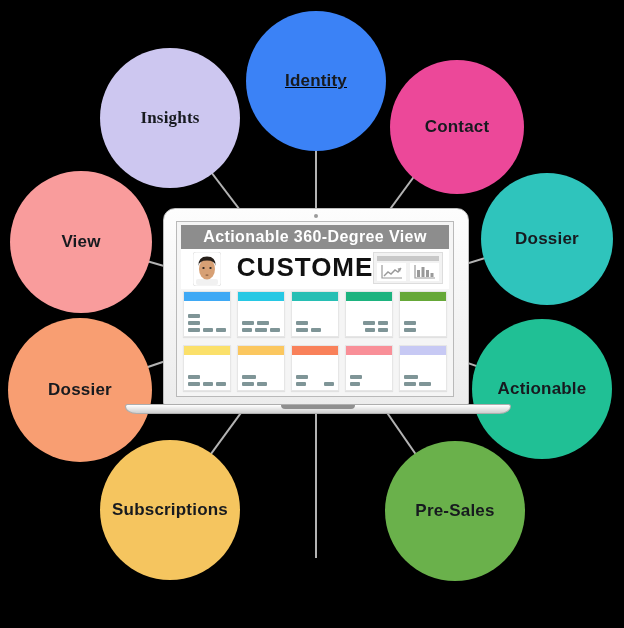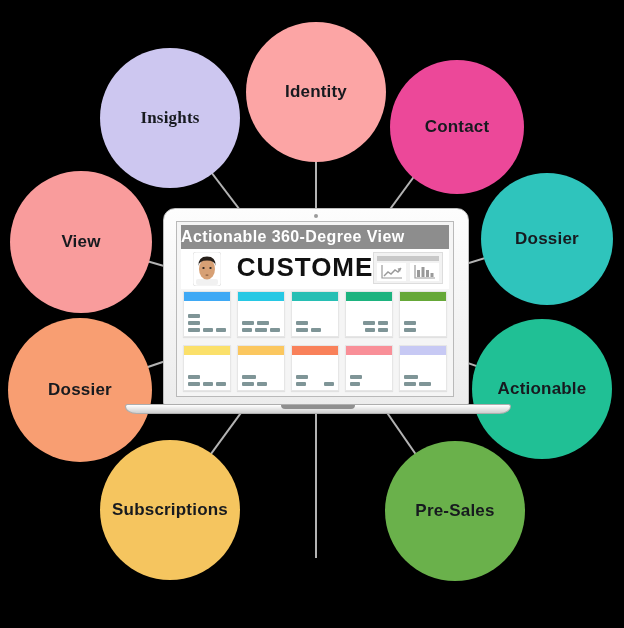--- a/index.html
+++ b/index.html
@@ -11,21 +11,21 @@
   
   .laptop{position:absolute;z-index:3;left:125px;top:206px;width:386px;height:212px;}
   .bezel{position:absolute;left:38px;top:2px;width:304px;height:196px;
          background:linear-gradient(#fdfdfd,#ececec);
          border:1px solid #bdbdbd;border-radius:12px 12px 3px 3px;
          box-shadow:0 1px 2px rgba(0,0,0,.25);}
   .camera{position:absolute;left:50%;top:5px;width:4px;height:4px;margin-left:-2px;border-radius:50%;background:#9b9b9b;}
   .screen{position:absolute;left:12px;top:12px;width:278px;height:176px;background:#f5f5f5;
           border:1px solid #b9b9b9;box-sizing:border-box;}
   .titlebar{position:absolute;left:4px;top:3px;right:4px;height:34px;background:#8d8d8d;
-            color:#fff;font-weight:bold;font-size:16px;line-height:24px;letter-spacing:.4px;}
+            color:#fff;font-weight:bold;font-size:16px;text-align:center;line-height:24px;letter-spacing:.4px;}
   .inforow{position:absolute;left:4px;top:27px;right:4px;height:40px;background:#fff;}
   .avatar{position:absolute;left:12px;top:3px;width:28px;height:34px;}
   .customer{position:absolute;left:0;right:0;top:3px;text-align:center;
             font-weight:bold;font-size:26px;color:#111;letter-spacing:1px;}
   .charts-panel{position:absolute;right:6px;top:3px;width:70px;height:32px;background:#f2f2f2;border:1px solid #ddd;box-sizing:border-box;}
   .chart-strip{position:absolute;left:3px;right:3px;top:3px;height:5px;background:#c8c8c8;}
   .chart-icons{position:absolute;left:3px;right:3px;top:10px;bottom:2px;display:flex;gap:4px;}
   .chart-box{flex:1;background:#fff;display:flex;align-items:center;justify-content:center;}
   .grid{position:absolute;left:6px;right:6px;top:69px;height:101px;
         display:grid;grid-template-columns:repeat(5,1fr);grid-template-rows:46px 46px;gap:8px 6px;}
@@ -53,21 +53,21 @@
       <line x1="547" y1="239" x2="316" y2="310" stroke="#b3b3b3" stroke-width="2"></line>
       <line x1="542" y1="389" x2="316" y2="310" stroke="#b3b3b3" stroke-width="2"></line>
       <line x1="455" y1="511" x2="316" y2="310" stroke="#b3b3b3" stroke-width="2"></line>
       <line x1="316" y1="558" x2="316" y2="310" stroke="#b3b3b3" stroke-width="2"></line>
       <line x1="170" y1="510" x2="316" y2="310" stroke="#b3b3b3" stroke-width="2"></line>
       <line x1="80" y1="390" x2="316" y2="310" stroke="#b3b3b3" stroke-width="2"></line>
       <line x1="81" y1="242" x2="316" y2="310" stroke="#b3b3b3" stroke-width="2"></line>
       <line x1="170" y1="118" x2="316" y2="310" stroke="#b3b3b3" stroke-width="2"></line>
     </svg>
 
-  <div class="node" style="left: 246px; top: 22px; height: 140px; width: 140px; background: #fca5a5;">
+  <div class="node" style="left: 246px; top: 11px; height: 140px; width: 140px; background: #3b82f6; text-decoration: underline;">
       <span>Identity</span>
     </div>
   <div class="node" style="left: 390px; top: 60px; height: 134px; width: 134px; background: #ec4899;">
       <span>Contact</span>
     </div>
   <div class="node" style="left: 481px; top: 173px; height: 132px; width: 132px; background: rgb(47, 196, 188); align-items: center;">
       <span>Dossier</span>
     </div>
   <div class="node" style="left: 472px; top: 319px; height: 140px; width: 140px; background: rgb(32, 192, 149);">
       <span>Actionable</span>

